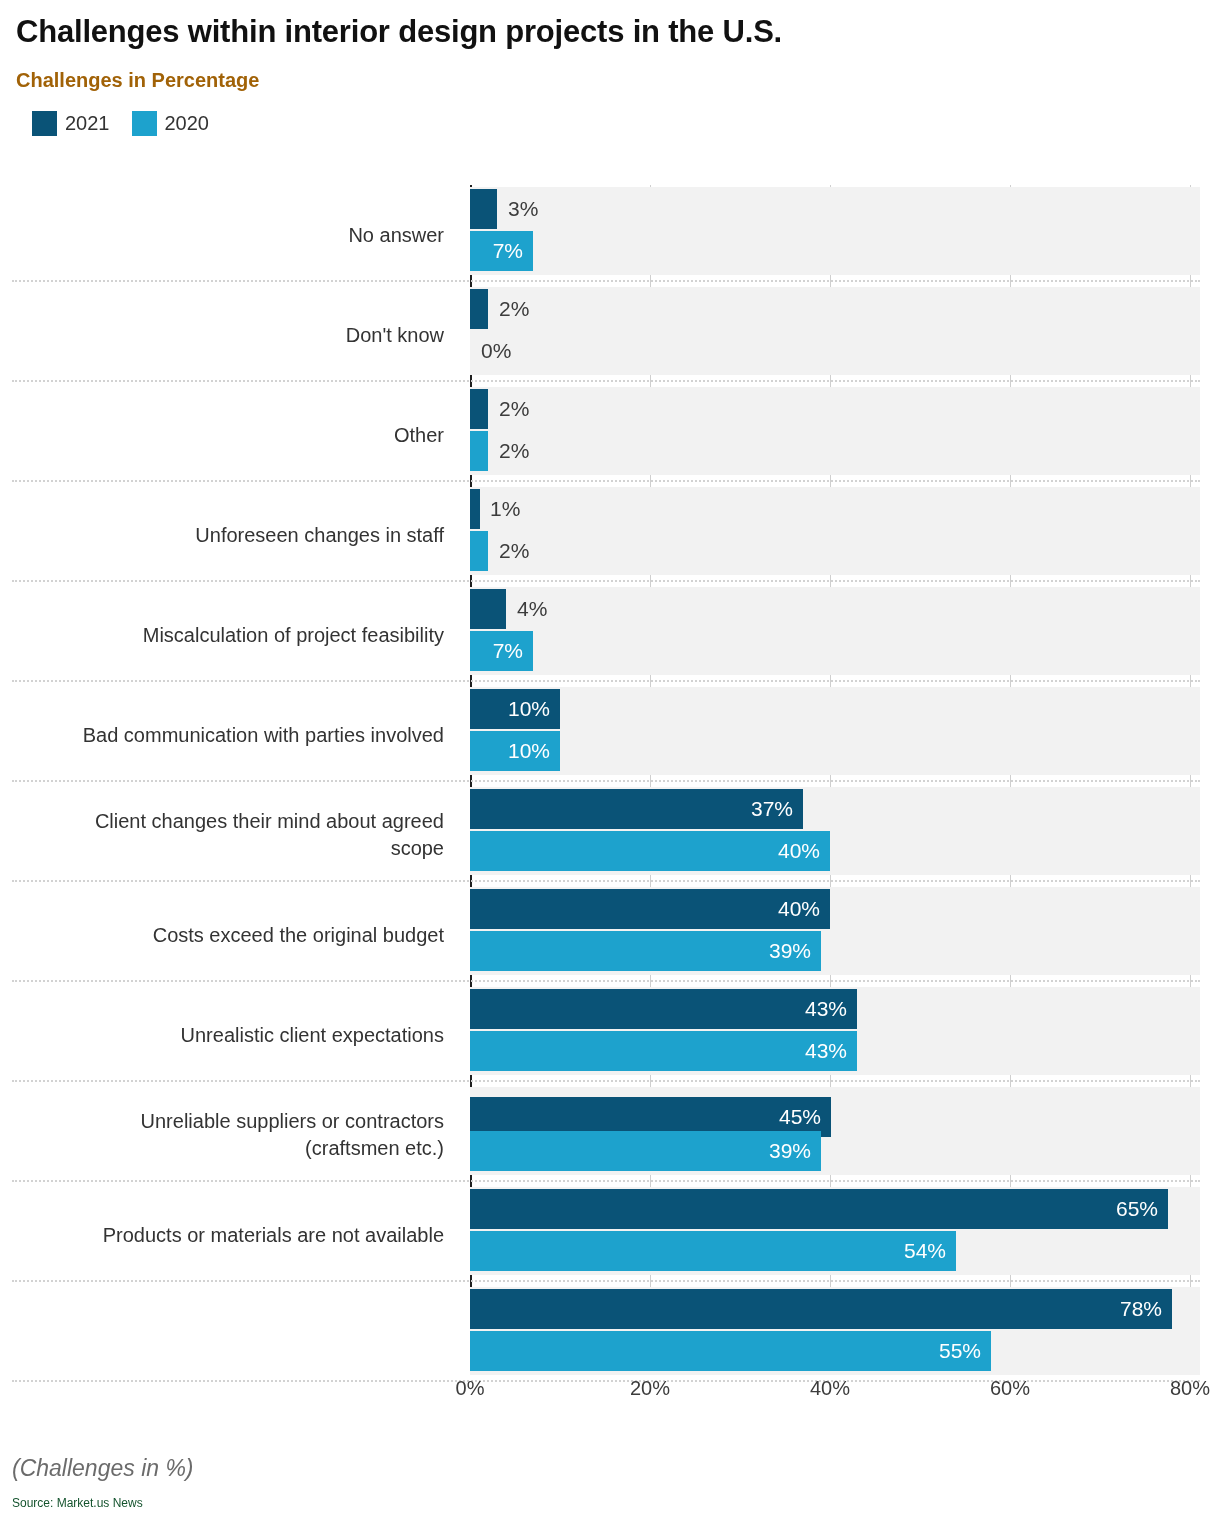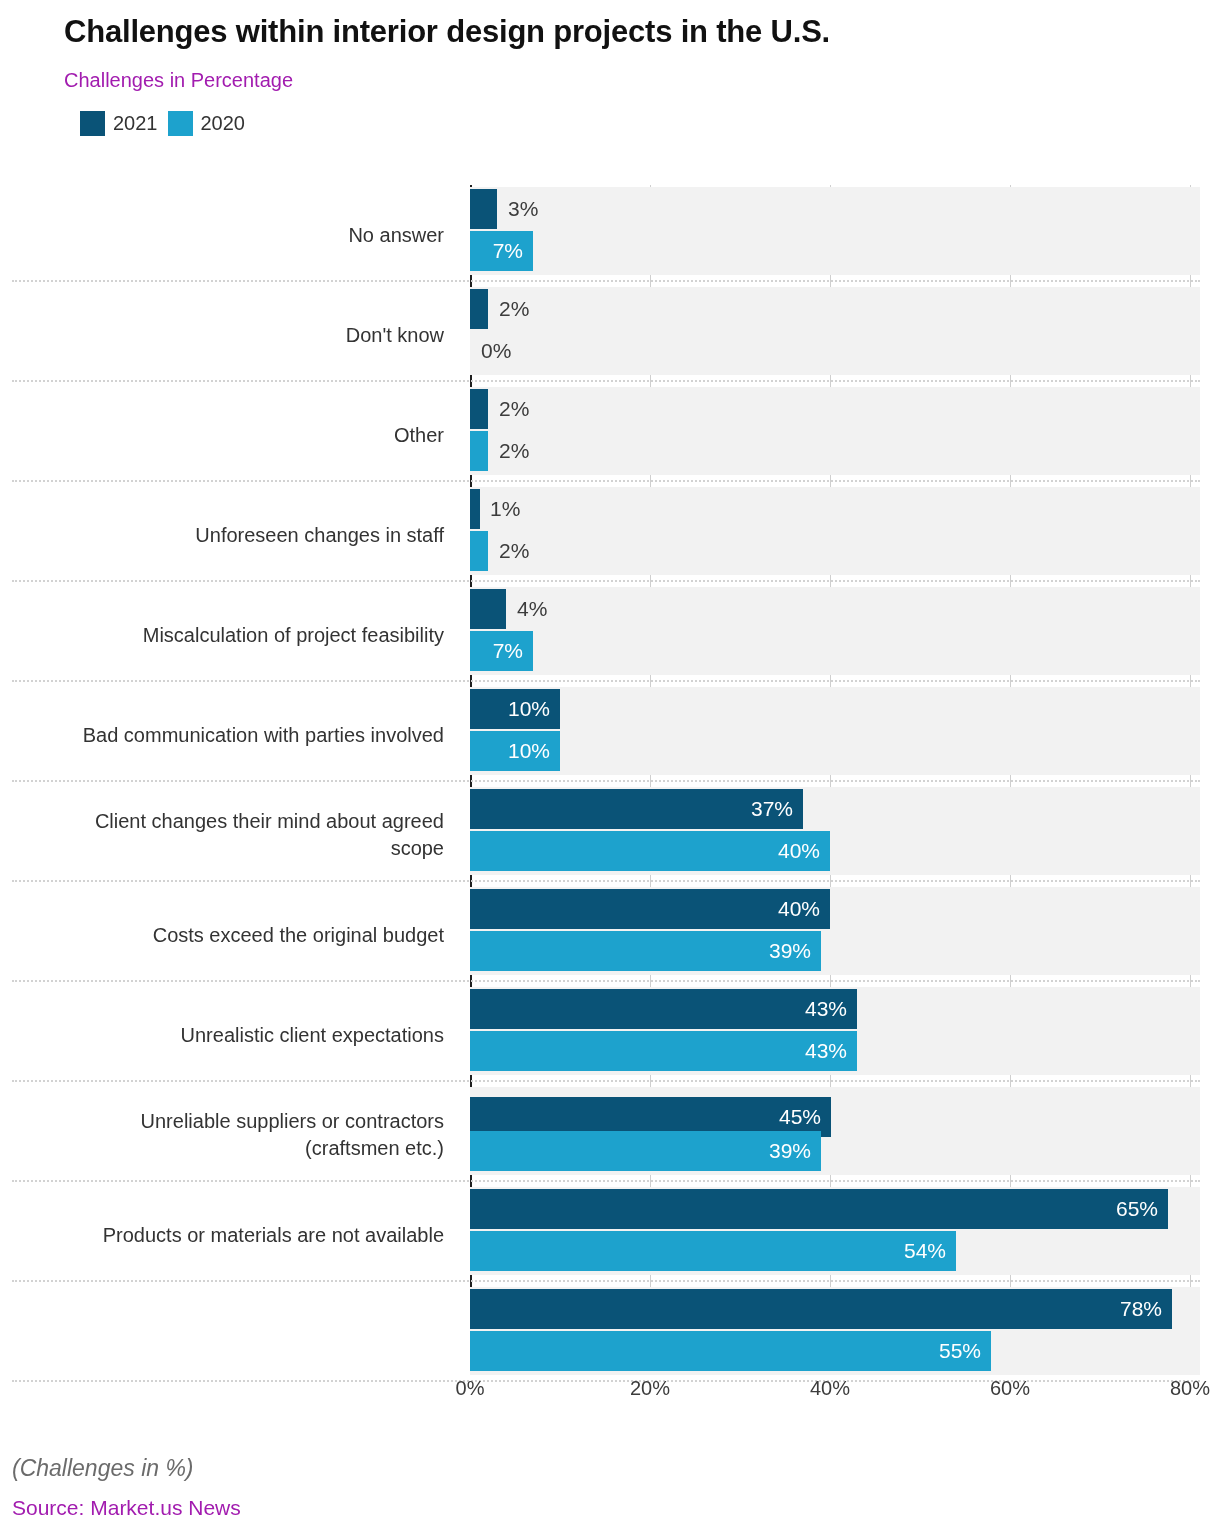--- a/index.html
+++ b/index.html
@@ -14,47 +14,46 @@
     color: #333333;
     position: relative;
     overflow: hidden;
   }
 
   .page {
     width: 1212px;
     height: 1536px;
     position: relative;
     box-sizing: border-box;
-    padding-left: 48px;
   }
 
   
   .header {
     padding: 14px 16px 0 16px;
   }
   .chart-title {
     font-size: 31px;
     font-weight: bold;
     color: #111111;
     letter-spacing: -0.2px;
     line-height: 1.18;
     margin: 0;
   }
   .chart-subtitle {
     font-size: 20px;
-    color: #a21caf;
+    color: #a16207;
     margin: 18px 0 0 0;
-    font-weight: normal;
+    font-weight: bold;
   }
 
   
   .legend {
     display: flex;
     align-items: center;
-    gap: 10px;
+    gap: 22px;
     margin: 19px 0 0 2px;
     padding-left: 14px;
   }
   .legend-item {
     display: flex;
     align-items: center;
     gap: 8px;
   }
   .legend-swatch {
     width: 25px;
@@ -217,22 +216,22 @@
     top: 1455px;
     width: 1180px;
   }
   .footer-note {
     font-size: 23px;
     font-style: italic;
     color: #6b6b6b;
     margin: 0;
   }
   .footer-source {
-    font-size: 21px;
-    color: #a21caf;
+    font-size: 12px;
+    color: #14532d;
     margin: 14px 0 0 0;
   }
 </style>
 </head>
 <body>
 
 <div class="page">
 
   <div class="header">
     <h1 class="chart-title">Challenges within interior design projects in the U.S.</h1>

